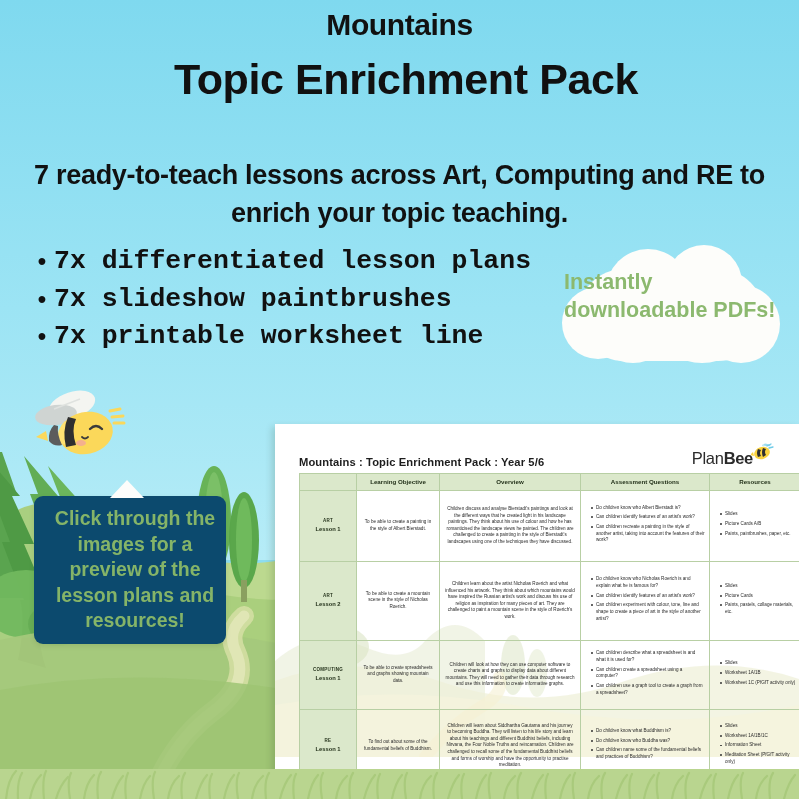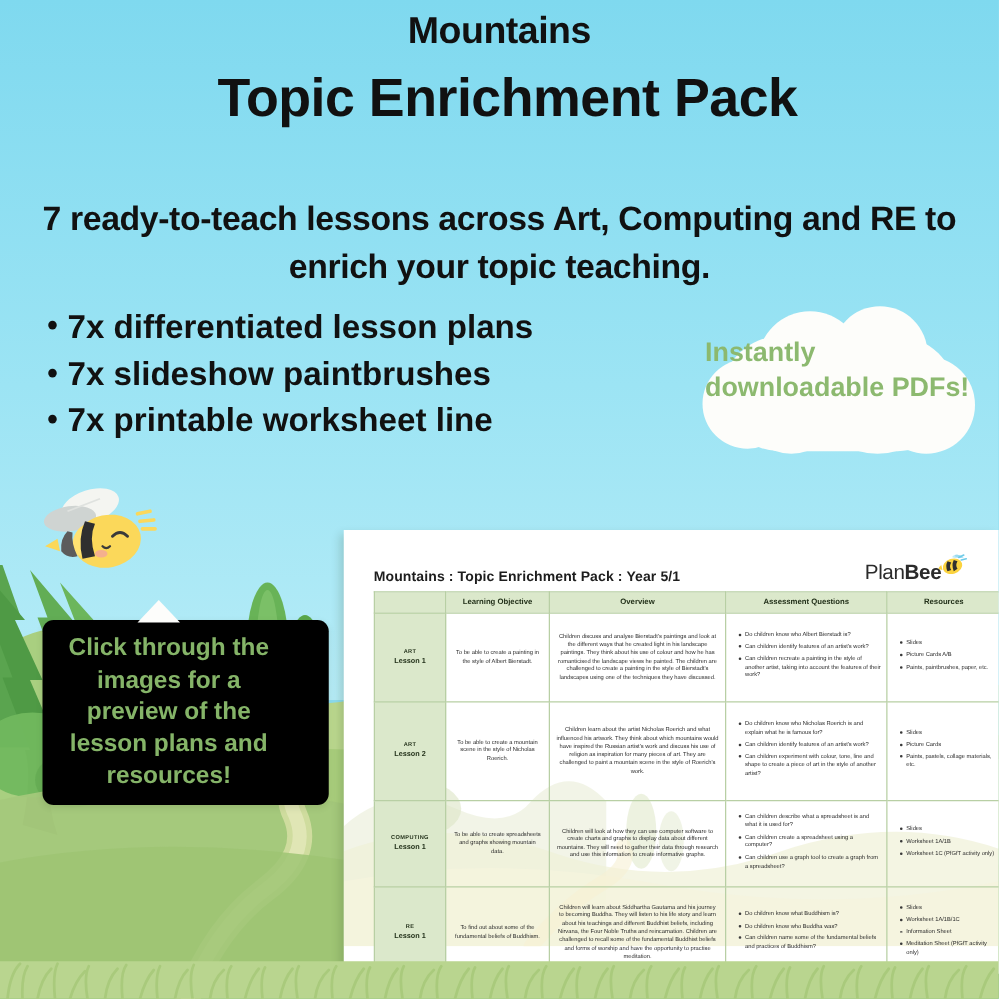--- a/index.html
+++ b/index.html
@@ -21,21 +21,21 @@
   .h-l1{font-size:30px;letter-spacing:-0.4px;}
   .h-l2{font-size:43px;letter-spacing:-0.4px;margin-top:13px;padding-left:13px;}
   .subhead{position:absolute;left:14px;top:156px;width:771px;text-align:center;
            color:#111;font-weight:bold;font-size:27px;line-height:1.42;letter-spacing:-0.3px;}
 
   
   .bullets{position:absolute;left:30px;top:243px;width:520px;
            color:#111;font-weight:bold;font-size:26.5px;line-height:1.42;}
   .bullets .row{display:flex;align-items:flex-start;}
   .bullets .dot{width:24px;flex:0 0 24px;text-align:center;font-size:24px;line-height:1.5;}
-  .bullets .txt{flex:1;}
+  .bullets .txt{flex:1;font-family:Liberation Mono, monospace;}
 
   
   .cloud{position:absolute;left:552px;top:243px;width:236px;height:128px;}
   .cloud i{position:absolute;background:#fdfdfa;border-radius:50%;display:block;}
   .cloud .c1{left:26px;top:26px;width:186px;height:92px;border-radius:48px;}
   .cloud .c2{left:10px;top:44px;width:72px;height:72px;}
   .cloud .c3{left:150px;top:42px;width:78px;height:78px;}
   .cloud .c4{left:54px;top:6px;width:84px;height:84px;}
   .cloud .c5{left:114px;top:2px;width:76px;height:76px;}
   .cloud .c6{left:46px;top:58px;width:70px;height:62px;}
@@ -43,22 +43,22 @@
   .cloud-text{position:absolute;left:12px;top:26px;width:212px;text-align:left;
               color:#8cb96f;font-weight:bold;font-size:21.5px;line-height:1.28;z-index:4;}
 
   
   .bee{position:absolute;left:24px;top:385px;width:110px;height:82px;}
 
   
   .scenery{position:absolute;left:0;top:0;width:799px;height:799px;}
 
   
-  .infocard{position:absolute;left:34px;top:496px;width:229px;height:148px;
-            background:#000000;border-radius:9px;
+  .infocard{position:absolute;left:34px;top:496px;width:192px;height:148px;
+            background:#0c4a6e;border-radius:9px;
             box-shadow:0 2px 5px rgba(60,80,40,.13);z-index:6;}
   .infocard .tail{position:absolute;left:76px;top:-16px;width:0;height:0;
             border-left:17px solid transparent;border-right:17px solid transparent;
             border-bottom:18px solid #fdfdfb;}
   .infocard .ic-text{position:absolute;left:8px;top:10px;width:186px;text-align:center;
             color:#85b468;font-weight:bold;font-size:19.5px;line-height:1.31;}
 
   
   .doc{position:absolute;left:275px;top:424px;width:524px;height:355px;
        background:#ffffff;box-shadow:-3px 3px 7px rgba(40,60,30,.18);z-index:7;
@@ -220,21 +220,21 @@
       <ellipse cx="60" cy="40" rx="34" ry="22" fill="#b9cb8c" opacity=".6"></ellipse>
       <rect x="56" y="50" width="5" height="28" fill="#a7b478" opacity=".6"></rect>
       <ellipse cx="238" cy="58" rx="12" ry="30" fill="#bdcf90" opacity=".55"></ellipse>
       <ellipse cx="262" cy="66" rx="10" ry="24" fill="#c6d69c" opacity=".5"></ellipse>
       <path d="M150 150 Q176 118 206 100 Q230 86 224 70" stroke="#efe3a8" stroke-width="12" fill="none" opacity=".6" stroke-linecap="round"></path>
     </svg>
 
     <div class="doc-inner">
 
       <div class="doc-head">
-        <div class="doc-title">Mountains : Topic Enrichment Pack : Year 5/1</div>
+        <div class="doc-title">Mountains : Topic Enrichment Pack : Year 5/6</div>
         <div class="brandwrap">
           <span class="brand"><span>Plan</span><b>Bee</b></span>
           <svg class="brand-bee" viewBox="0 0 24 20">
             <path d="M11 3 Q14 0 18 3 Q15 5 11 4 Z" fill="#bfe9f7"></path>
             <path d="M13 2 Q17 1 20 4 Q16 5 13 3 Z" fill="#9bdbf2"></path>
             <ellipse cx="11" cy="11" rx="8" ry="6" fill="#fbd340" transform="rotate(-18 11 11)"></ellipse>
             <path d="M7 7 Q5 11 7 15 L10 14 Q8 11 10 8 Z" fill="#2f2f2f"></path>
             <path d="M12 6 Q10 10 12 15 L15 13 Q13 10 15 7 Z" fill="#2f2f2f"></path>
             <path d="M2 10 L-1 13 L3 14 Z" fill="#fbd340"></path>
             <path d="M16 4 l4 -2 M18 6 l4 -1" stroke="#6fcbe8" stroke-width="1.3" stroke-linecap="round"></path>

